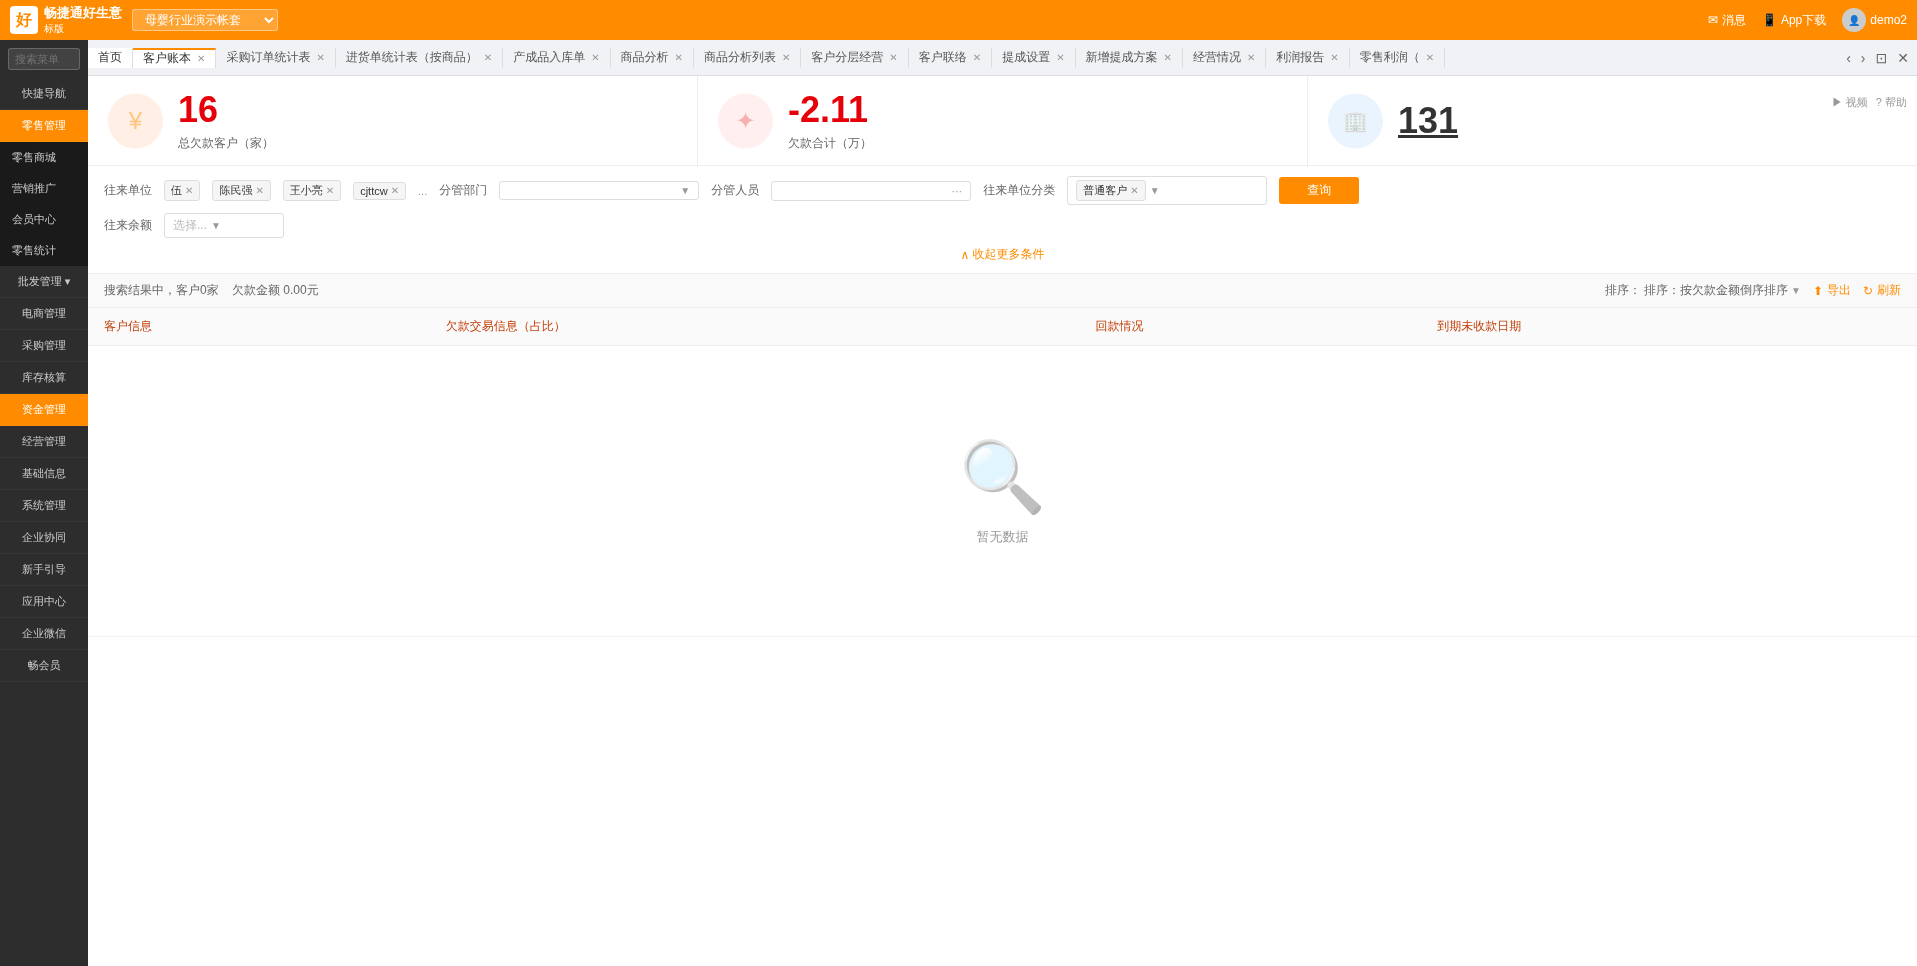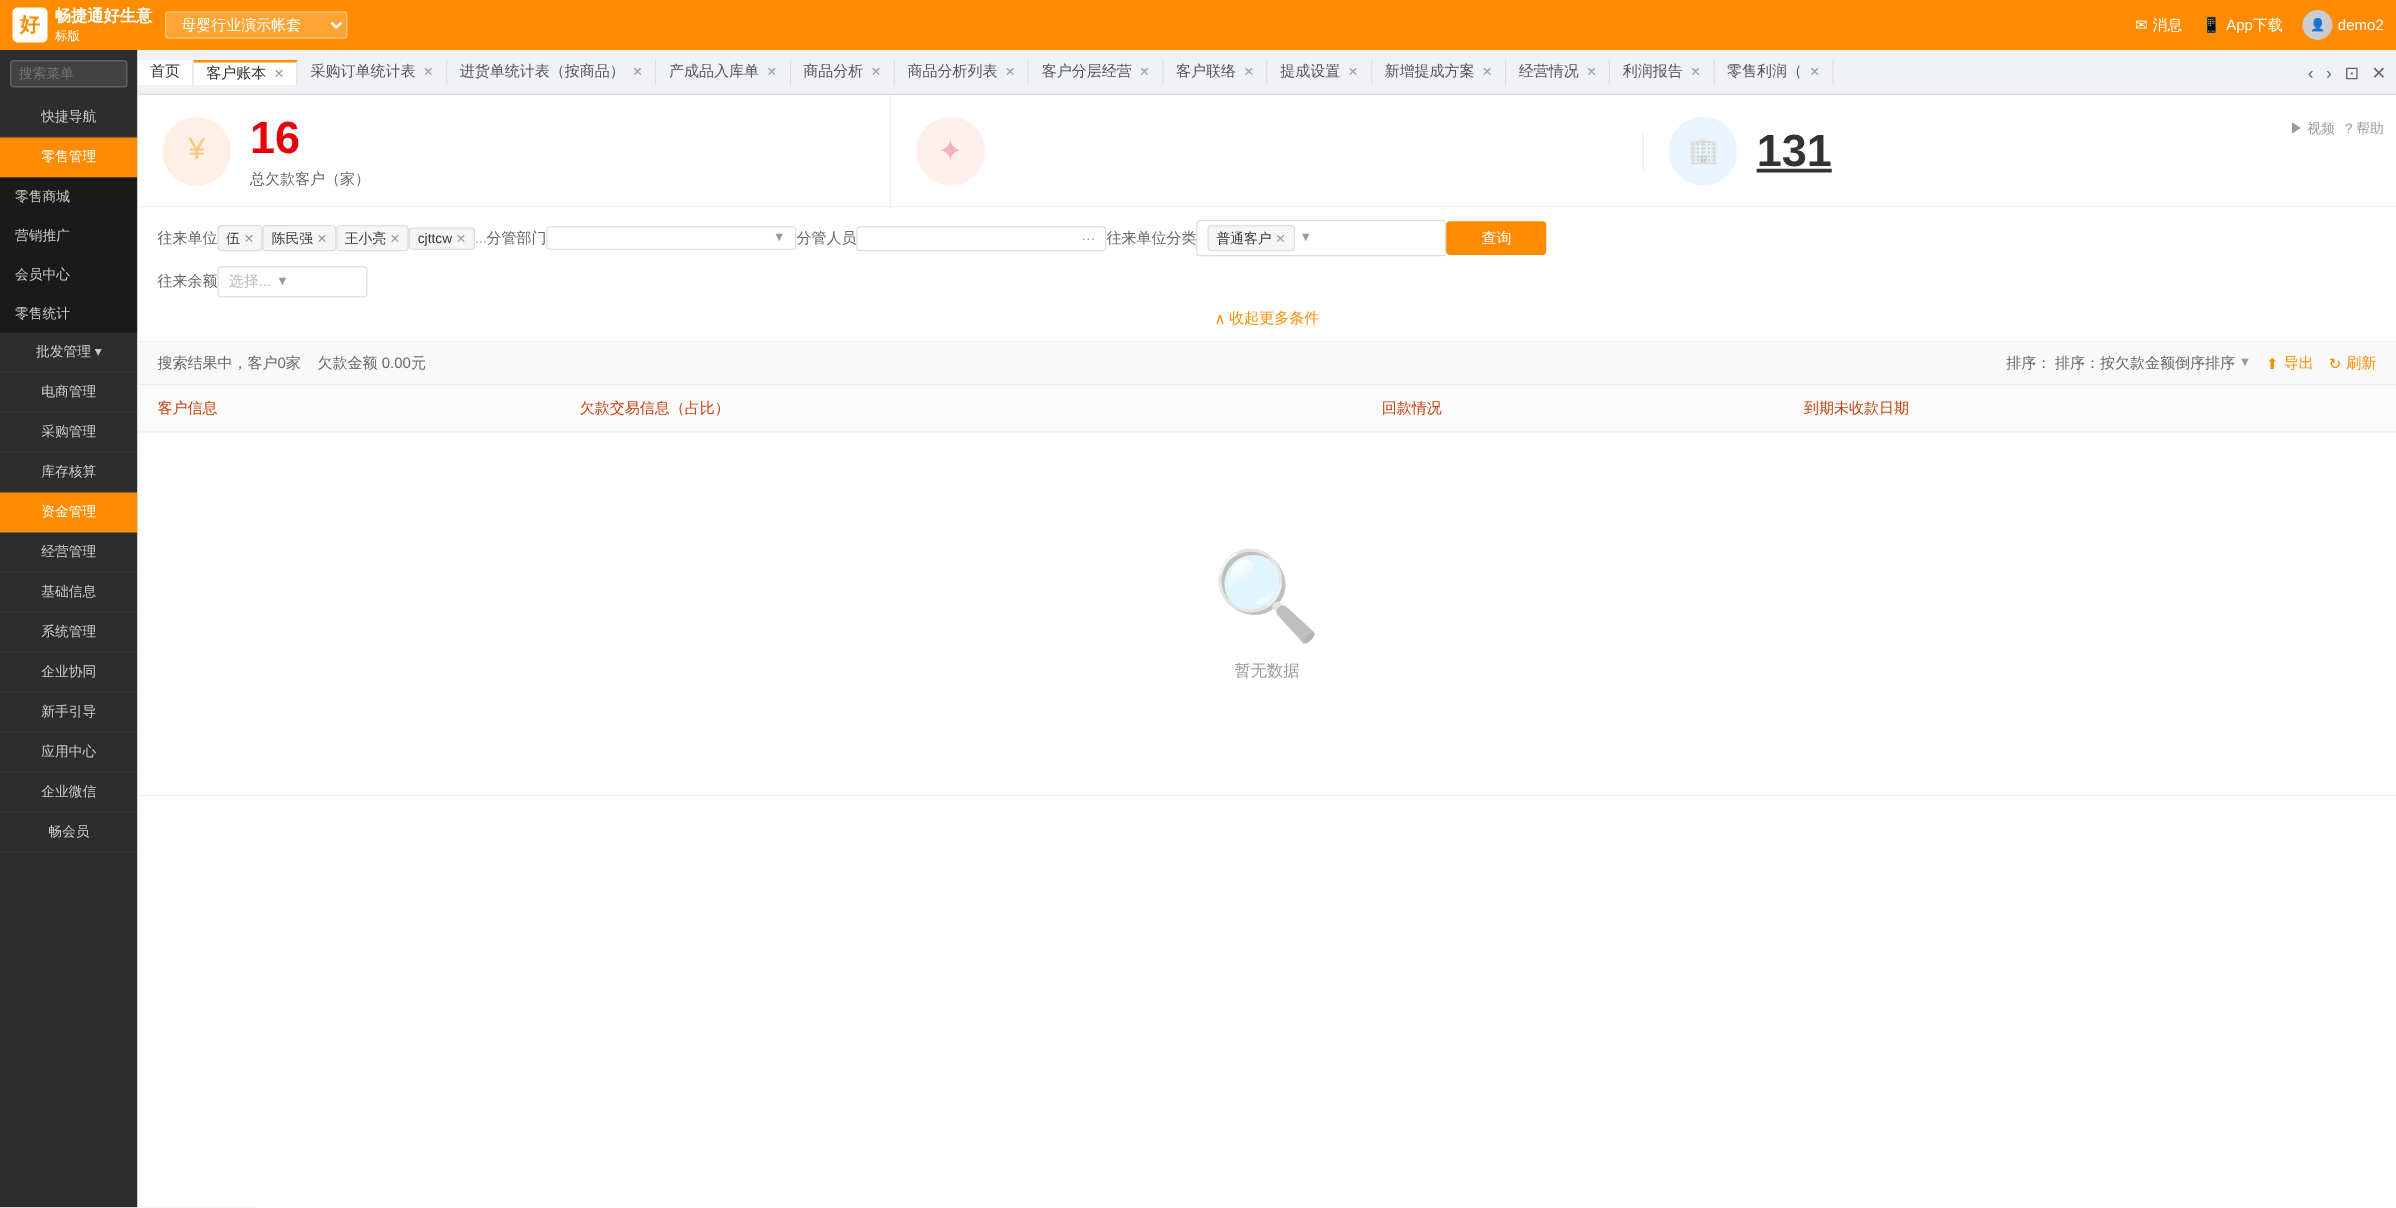--- a/index.html
+++ b/index.html
@@ -2,21 +2,21 @@
 <html><head>
   <meta charset="utf-8">
   <style>
     * { box-sizing: border-box; margin: 0; padding: 0; }
     body { font-family: "Microsoft YaHei", Arial, sans-serif; font-size: 12px; background: #f5f5f5; color: #333; overflow: hidden; height: 966px; }
 
     
     .app-container { display: flex; flex-direction: column; height: 100%; }
     .top-bar { height: 40px; background: #ff8c00; display: flex; align-items: center; padding: 0 10px; flex-shrink: 0; }
     .main-area { display: flex; flex: 1; overflow: hidden; }
-    .sidebar { width: 110px; background: #2d2d2d; display: flex; flex-direction: column; flex-shrink: 0; overflow-y: auto; }
+    .sidebar { width: 88px; background: #2d2d2d; display: flex; flex-direction: column; flex-shrink: 0; overflow-y: auto; }
     .content-area { flex: 1; display: flex; flex-direction: column; overflow: hidden; background: #f0f2f5; }
 
     
     .logo-area { display: flex; align-items: center; gap: 6px; color: white; font-size: 13px; font-weight: bold; }
     .logo-icon { width: 28px; height: 28px; background: white; border-radius: 4px; display: flex; align-items: center; justify-content: center; color: #ff8c00; font-size: 16px; }
     .logo-sub { font-size: 10px; font-weight: normal; }
     .org-selector { margin-left: 10px; background: rgba(255,255,255,0.2); border: 1px solid rgba(255,255,255,0.4); border-radius: 3px; color: white; padding: 2px 20px 2px 8px; font-size: 12px; cursor: pointer; }
     .top-right { margin-left: auto; display: flex; align-items: center; gap: 16px; color: white; font-size: 12px; }
     .top-right-item { display: flex; align-items: center; gap: 4px; cursor: pointer; }
     .avatar { width: 24px; height: 24px; border-radius: 50%; background: #ccc; overflow: hidden; display: flex; align-items: center; justify-content: center; font-size: 10px; }
@@ -46,21 +46,21 @@
     .stats-bar { display: flex; background: white; border-bottom: 1px solid #eee; height: 90px; align-items: center; }
     .stat-item { flex: 1; padding: 15px 20px; border-right: 1px solid #eee; display: flex; flex-direction: column; justify-content: center; position: relative; }
     .stat-item:last-child { border-right: none; }
     .stat-value { font-size: 36px; font-weight: bold; color: #333; }
     .stat-value.red { color: #e6000a; }
     .stat-label { font-size: 12px; color: #666; margin-top: 4px; }
     .stat-help { position: absolute; top: 10px; right: 10px; display: flex; gap: 8px; font-size: 11px; color: #999; }
 
     
     .filter-bar { padding: 10px 16px; background: white; border-bottom: 1px solid #eee; }
-    .filter-row { display: flex; align-items: center; gap: 0; margin-bottom: 8px; flex-wrap: wrap; }
+    .filter-row { display: flex; align-items: center; gap: 12px; margin-bottom: 8px; flex-wrap: wrap; }
     .filter-label { color: #666; font-size: 12px; white-space: nowrap; }
     .filter-tag { display: inline-flex; align-items: center; gap: 3px; background: #f5f5f5; border: 1px solid #ddd; border-radius: 3px; padding: 2px 6px; font-size: 11px; }
     .filter-tag-close { color: #999; cursor: pointer; font-size: 10px; }
     .filter-more { color: #999; cursor: pointer; font-size: 11px; }
     .filter-select { display: inline-flex; align-items: center; gap: 4px; border: 1px solid #ddd; border-radius: 3px; padding: 3px 8px; background: white; cursor: pointer; min-width: 120px; font-size: 12px; }
     .filter-select-wide { min-width: 200px; }
     .collapse-btn { color: #ff8c00; font-size: 12px; cursor: pointer; display: flex; align-items: center; gap: 3px; }
 
     
     .result-bar { padding: 8px 16px; background: #f9f9f9; border-bottom: 1px solid #eee; display: flex; align-items: center; justify-content: space-between; }
@@ -243,20 +243,24 @@
         <div class="stats-bar">
           <div class="stat-item">
             <div style="position:absolute;left:20px;top:50%;transform:translateY(-50%);width:55px;height:55px;border-radius:50%;background:#ffe0cc;opacity:0.5;display:flex;align-items:center;justify-content:center;font-size:24px;color:#ff8c00;">¥</div>
             <div style="padding-left:70px;">
               <div class="stat-value red">16</div>
               <div class="stat-label">总欠款客户（家）</div>
             </div>
           </div>
           <div class="stat-item">
             <div style="position:absolute;left:20px;top:50%;transform:translateY(-50%);width:55px;height:55px;border-radius:50%;background:#ffcccc;opacity:0.3;display:flex;align-items:center;justify-content:center;font-size:24px;color:#e60000;">✦</div>
+            <div style="padding-left:70px;">
+              <div class="stat-value red">-2.11</div>
+              <div class="stat-label">欠款合计（万）</div>
+            </div>
           </div>
           <div class="stat-item" style="position:relative;">
             <div style="position:absolute;left:20px;top:50%;transform:translateY(-50%);width:55px;height:55px;border-radius:50%;background:#cce5ff;opacity:0.4;display:flex;align-items:center;justify-content:center;font-size:20px;color:#0066cc;">🏢</div>
             <div style="padding-left:70px;">
               <div class="stat-value" style="text-decoration:underline;">131</div>
             </div>
             <div class="stat-help">
               <span style="cursor:pointer;color:#999;">
                 <span>▶</span>
                 <span>视频</span>

